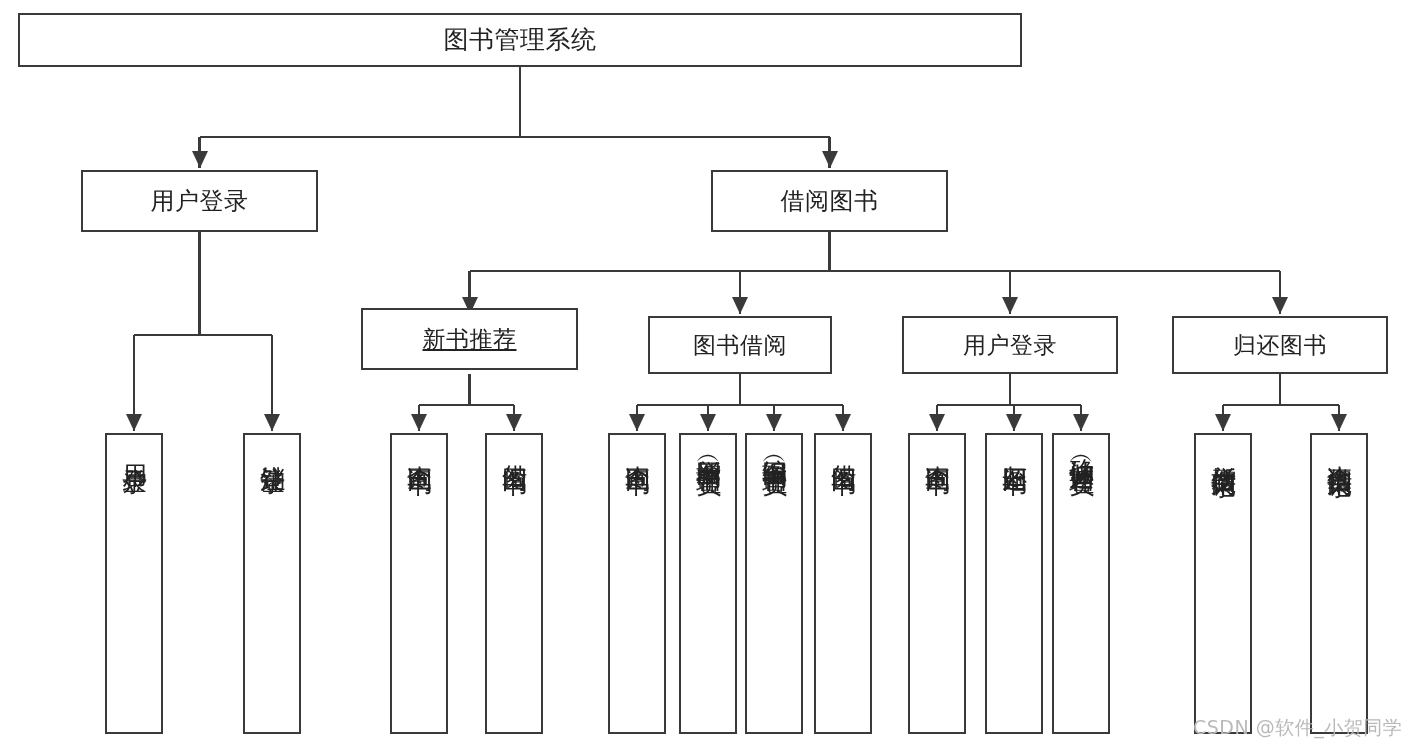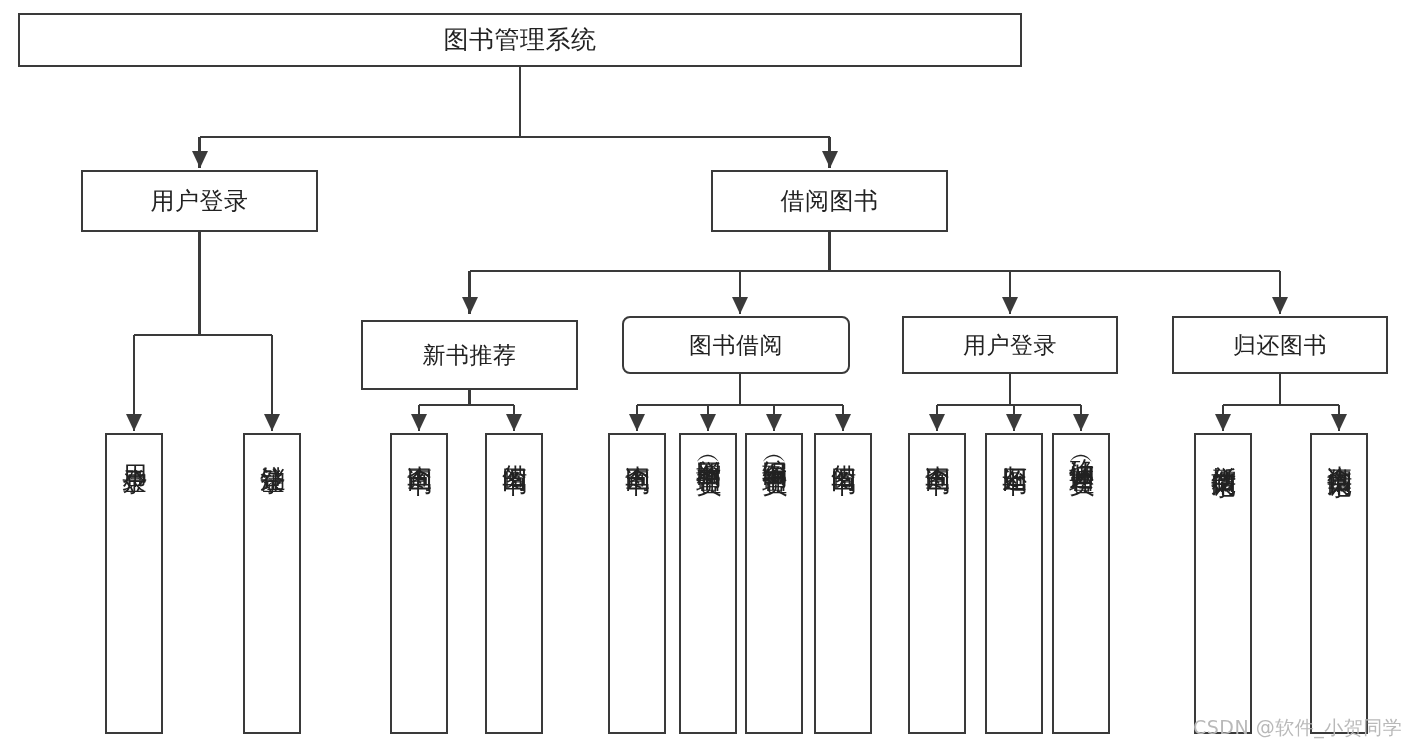--- a/index.html
+++ b/index.html
@@ -151,24 +151,24 @@
   <div id="nodes">
       <div class="node root" style="left: 18px; top: 13px; width: 1004px; height: 54px;">
         <span class="node-label">图书管理系统</span>
       </div>
       <div class="node level2" style="left: 81px; top: 170px; width: 237px; height: 62px;">
         <span class="node-label">用户登录</span>
       </div>
       <div class="node level2" style="left: 711px; top: 170px; width: 237px; height: 62px;">
         <span class="node-label">借阅图书</span>
       </div>
-      <div class="node level3" style="left: 361px; top: 320px; width: 217px; height: 70px;">
+      <div class="node level3" style="left: 361px; top: 308px; width: 217px; height: 62px; text-decoration: underline;">
         <span class="node-label">新书推荐</span>
       </div>
-      <div class="node level3" style="left: 622px; top: 316px; width: 228px; height: 58px; border-radius: 8px;">
+      <div class="node level3" style="left: 648px; top: 316px; width: 184px; height: 58px;">
         <span class="node-label">图书借阅</span>
       </div>
       <div class="node level3" style="left: 902px; top: 316px; width: 216px; height: 58px;">
         <span class="node-label">用户登录</span>
       </div>
       <div class="node level3" style="left: 1172px; top: 316px; width: 216px; height: 58px;">
         <span class="node-label">归还图书</span>
       </div>
       <div class="node leaf" style="left: 105px; top: 433px; width: 58px; height: 301px;">
         <span class="node-label">用户登录</span>

